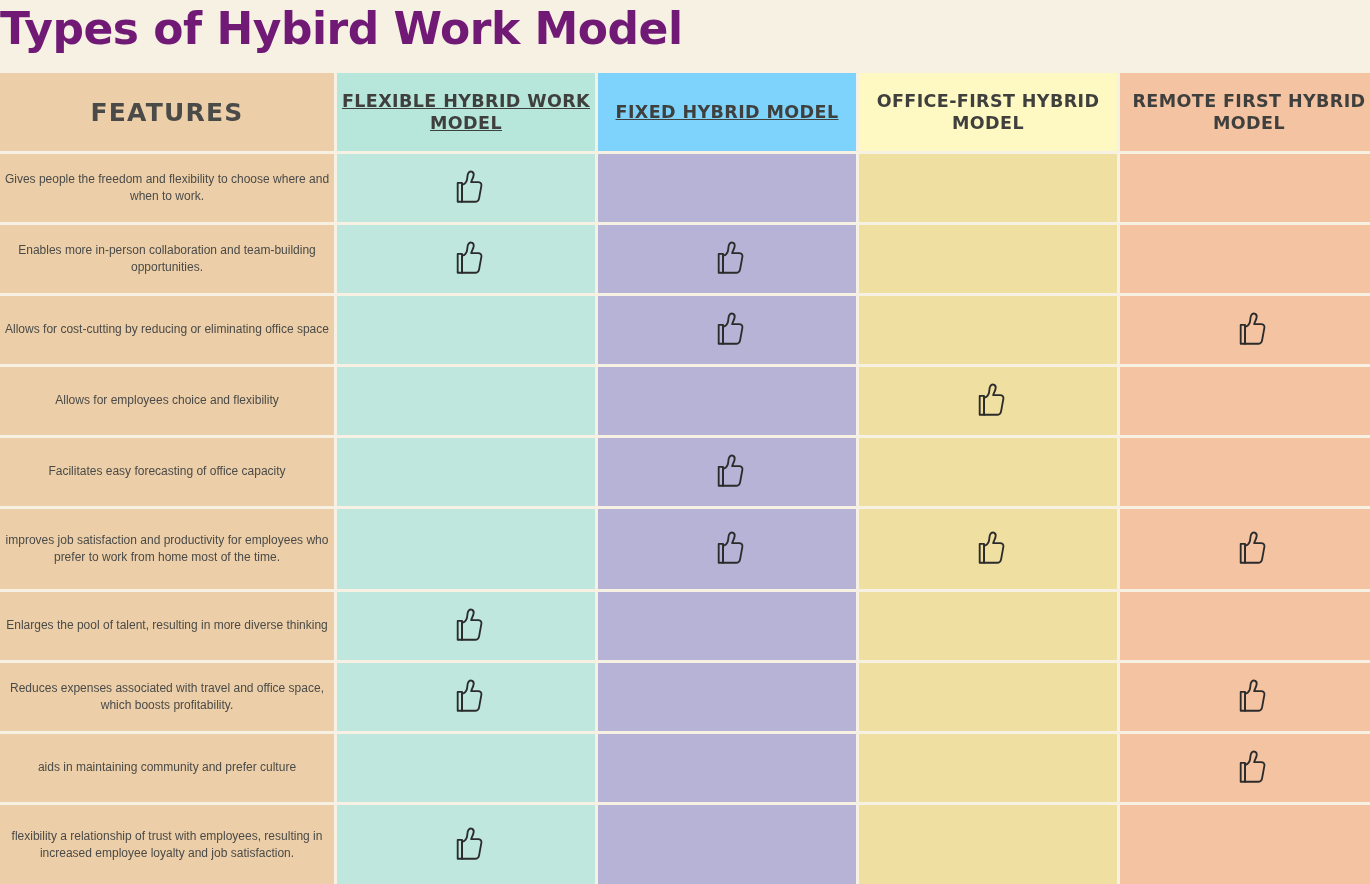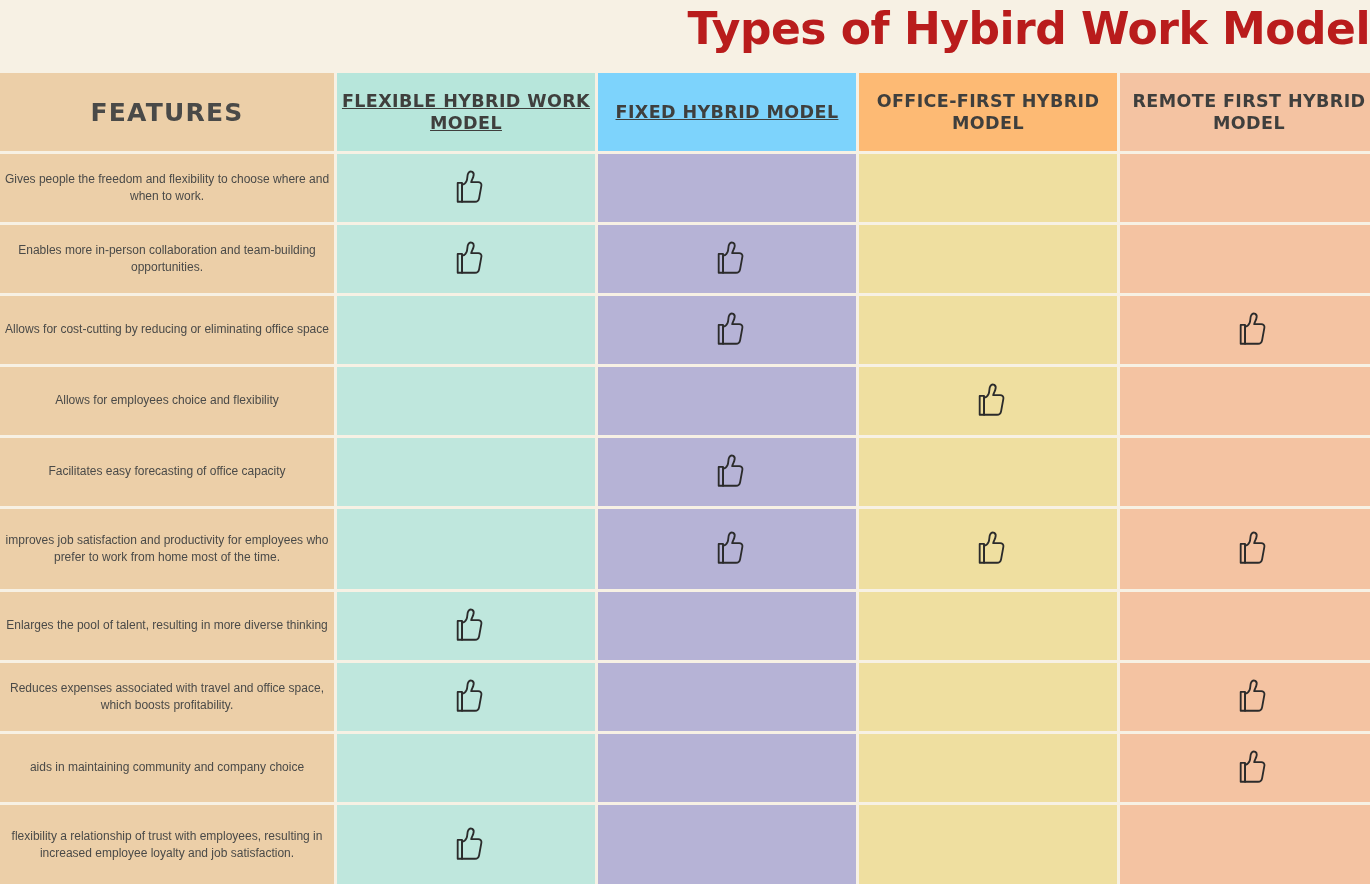--- a/index.html
+++ b/index.html
@@ -8,24 +8,24 @@
     background: #f7f1e4;
   }
   body {
     width: 1370px;
     height: 884px;
     overflow: hidden;
     font-family: "Liberation Sans", sans-serif;
     color: #4a4a48;
   }
   #page-title {
-    text-align: right;
+    text-align: left;
     font-size: 44px;
     font-weight: bold;
-    color: #b91c1c;
+    color: #701a75;
     letter-spacing: -0.5px;
     margin: 0;
     padding: 6px 0 18px 0;
     line-height: 1.05;
     font-family: "DejaVu Sans", sans-serif;
   }
   table.matrix {
     border-collapse: separate;
     border-spacing: 3px 3px;
     width: 1376px;
@@ -56,21 +56,21 @@
     font-size: 17.5px;
     font-weight: bold;
     letter-spacing: 0.4px;
     line-height: 1.28;
     color: #3f3f3d;
     padding: 0 10px;
     font-family: "DejaVu Sans", sans-serif;
   }
   th.h1 { background: #b7e6db; text-decoration: underline; }
   th.h2 { background: #7dd3fc; text-decoration: underline; }
-  th.h3 { background: #fdba74; }
+  th.h3 { background: #fef9c3; }
   th.h4 { background: #f4c3a2; }
 
   
   td.feat-cell {
     background: #eccfa8;
     font-size: 12px;
     line-height: 1.45;
     color: #4a4a48;
     padding: 6px 8px;
     text-align: center;
@@ -255,21 +255,21 @@
         <td class="cell-4">
   <span class="thumb">
     <svg viewBox="0 0 48 48" width="42" height="42" fill="none" stroke="#2b2b2b" stroke-width="2.1" stroke-linejoin="round" stroke-linecap="round">
       <path d="M14.5 20.5 L19.5 20.5 L19.5 42 L14.5 42 Z"></path>
       <path d="M19.5 22.5 C21.8 22.5 23.4 21 24.6 18.4 C26.1 15.2 25.0 12.2 26.6 9.5 C27.6 7.8 29.6 7.1 31.2 7.9 C32.9 8.8 33.2 11.0 32.3 13.6 C31.6 15.6 30.4 17.6 29.9 19.6 L38.0 19.6 C40.3 19.6 42.0 21.3 41.6 23.5 L39.0 37.8 C38.6 40.2 36.7 42 34.3 42 L19.5 42 Z"></path>
     </svg>
   </span>
 </td>
       </tr>
       <tr class="body-row">
-        <td class="feat-cell">aids in maintaining community and company choice</td>
+        <td class="feat-cell">aids in maintaining community and prefer culture</td>
         <td class="cell-1"></td>
         <td class="cell-2"></td>
         <td class="cell-3"></td>
         <td class="cell-4">
   <span class="thumb">
     <svg viewBox="0 0 48 48" width="42" height="42" fill="none" stroke="#2b2b2b" stroke-width="2.1" stroke-linejoin="round" stroke-linecap="round">
       <path d="M14.5 20.5 L19.5 20.5 L19.5 42 L14.5 42 Z"></path>
       <path d="M19.5 22.5 C21.8 22.5 23.4 21 24.6 18.4 C26.1 15.2 25.0 12.2 26.6 9.5 C27.6 7.8 29.6 7.1 31.2 7.9 C32.9 8.8 33.2 11.0 32.3 13.6 C31.6 15.6 30.4 17.6 29.9 19.6 L38.0 19.6 C40.3 19.6 42.0 21.3 41.6 23.5 L39.0 37.8 C38.6 40.2 36.7 42 34.3 42 L19.5 42 Z"></path>
     </svg>
   </span>

